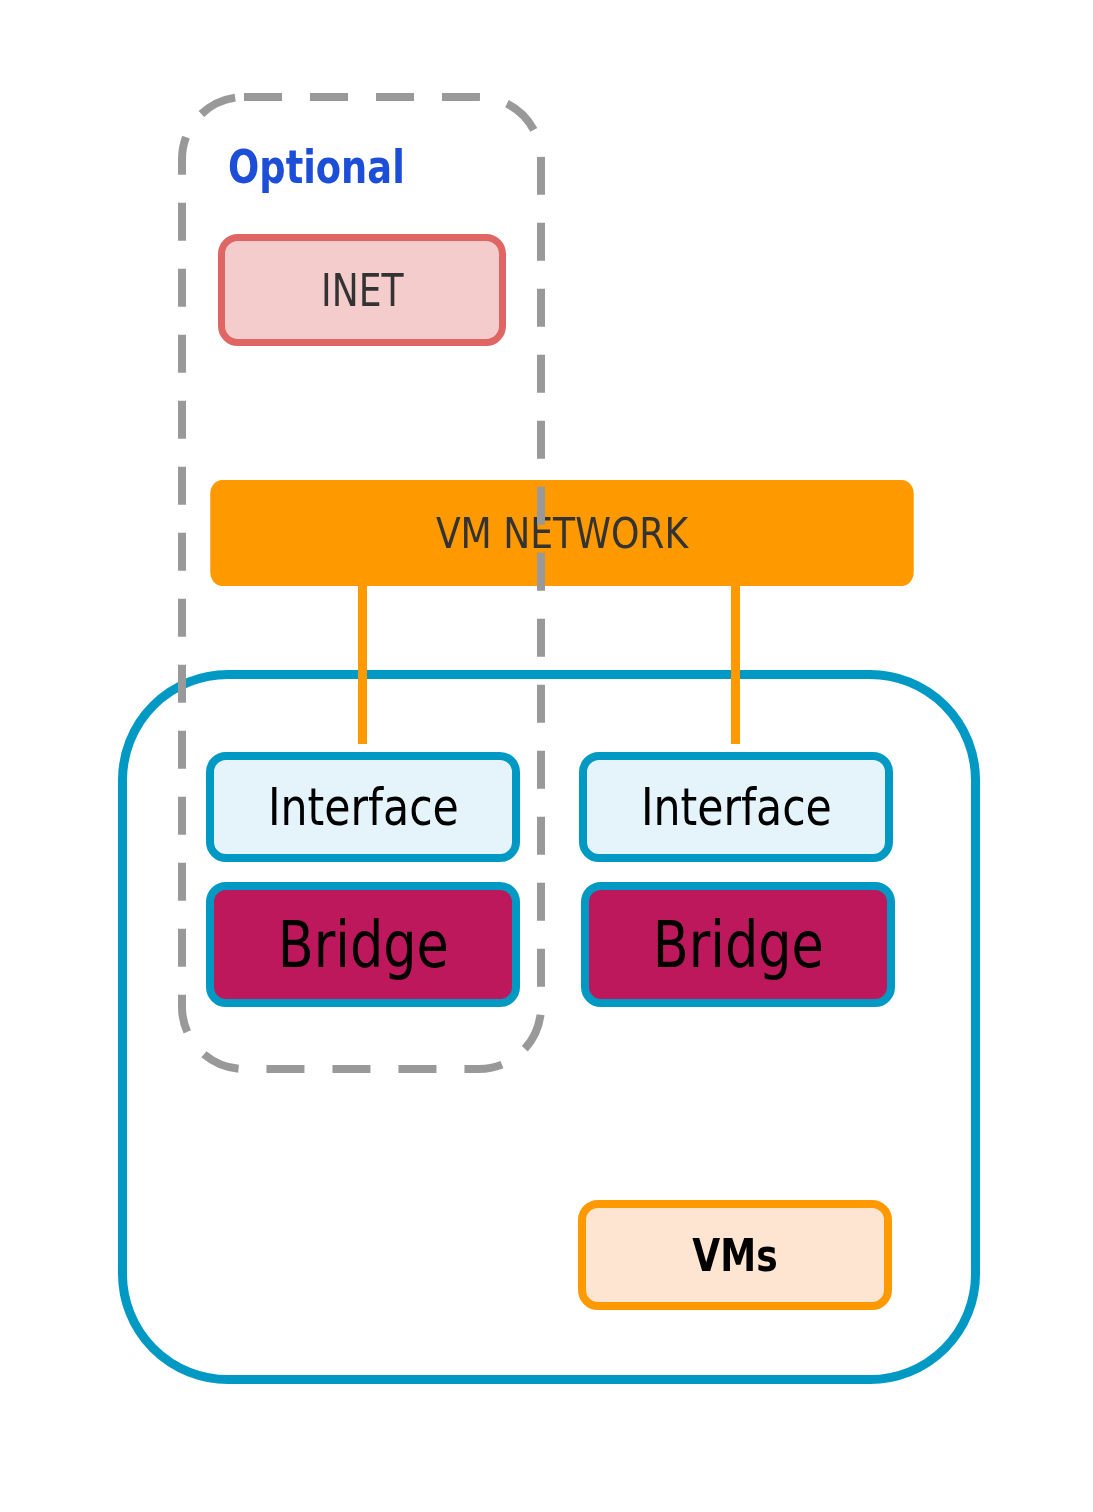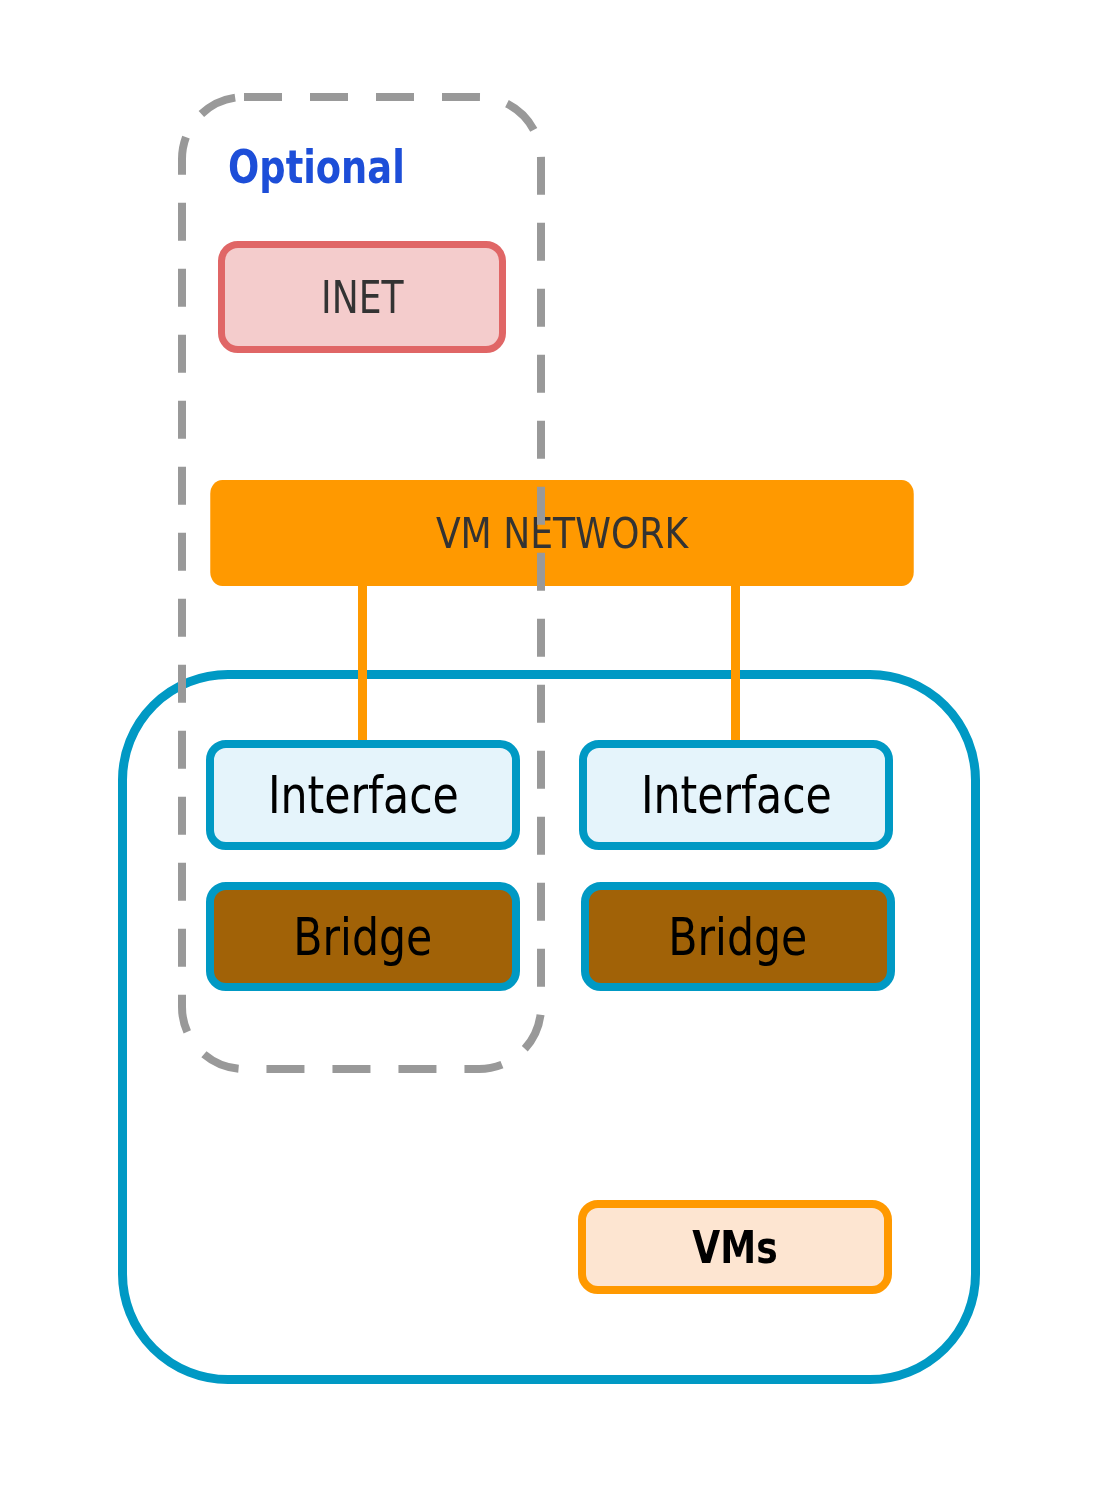--- a/index.html
+++ b/index.html
@@ -16,35 +16,35 @@
                   color: #333333; font-size: 42px; letter-spacing: 0px;
                   font-family: "DejaVu Sans", sans-serif; font-weight: normal;
                   transform: scaleX(0.86); transform-origin: center; }
     #vm-network span { display: inline-block; }
 
     .connector { width: 9px; background: #ff9900; }
     #conn-left { left: 358px; top: 586px; height: 158px; }
     #conn-right { left: 731px; top: 586px; height: 158px; }
 
     .iface { width: 314px; height: 110px; border: 8px solid #0099c4; border-radius: 20px;
-             background: #e5f4fb; color: #000000; font-size: 52px; }
-    .bridge { width: 314px; height: 109px; border: 8px solid #0099c4; border-radius: 20px;
-              background: #a16207; color: #000000; font-size: 52px; }
+             background: #e5f4fb; color: #000000; font-size: 52px; margin-top: 12px; }
+    .bridge { width: 314px; height: 125px; border: 8px solid #0099c4; border-radius: 20px;
+              background: #be185d; color: #000000; font-size: 64px; }
     .label-text { display: inline-block; transform: scaleX(0.82); font-family: "DejaVu Sans", sans-serif; }
 
     #iface-1 { left: 206px; top: 740px; }
     #iface-2 { left: 579px; top: 740px; }
     #bridge-1 { left: 206px; top: 882px; }
     #bridge-2 { left: 581px; top: 882px; }
 
-    #vms { left: 578px; top: 1200px; width: 314px; height: 94px;
+    #vms { left: 578px; top: 1200px; width: 314px; height: 110px;
            border: 8px solid #ff9900; border-radius: 20px; background: #fde5d1;
            color: #000000; font-size: 44px; font-weight: bold; }
 
-    #inet { left: 218px; top: 241px; width: 288px; height: 112px;
+    #inet { left: 218px; top: 234px; width: 288px; height: 112px;
             border: 7px solid #e06666; border-radius: 20px; background: #f4cccc;
             color: #333333; font-size: 44px; }
 
     #optional-label { left: 228px; top: 140px; color: #1d4ed8; font-size: 46px; font-weight: bold; }
     #optional-label .label-text { transform: scaleX(0.8); transform-origin: left center; }
 
     #optional-group { left: 0; top: 0; width: 1093px; height: 1512px; pointer-events: none; }
   </style>
 </head>
 <body>

